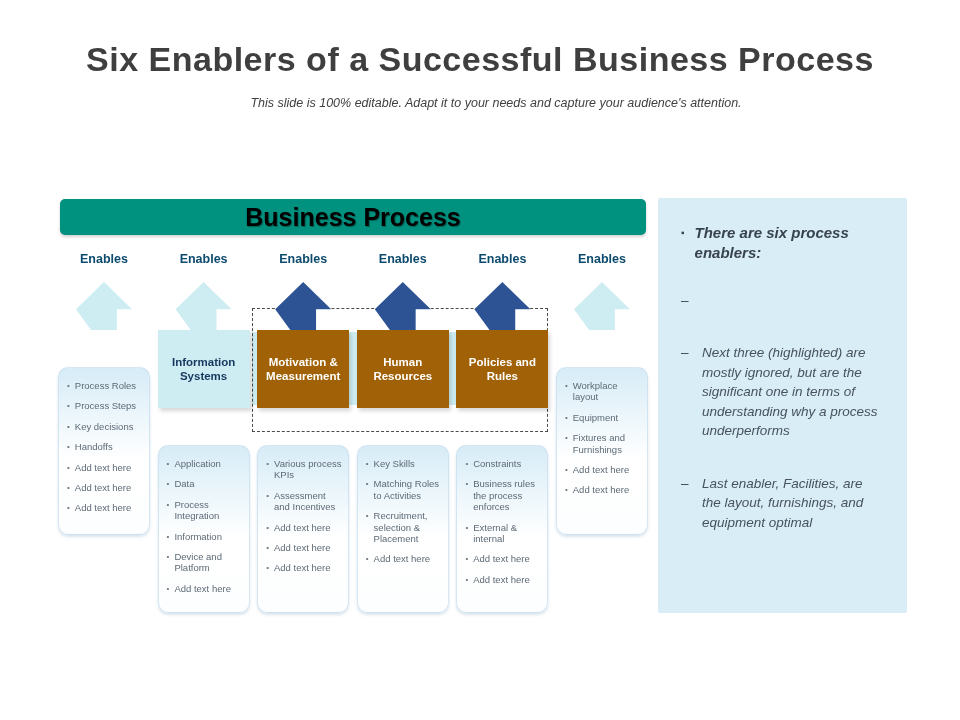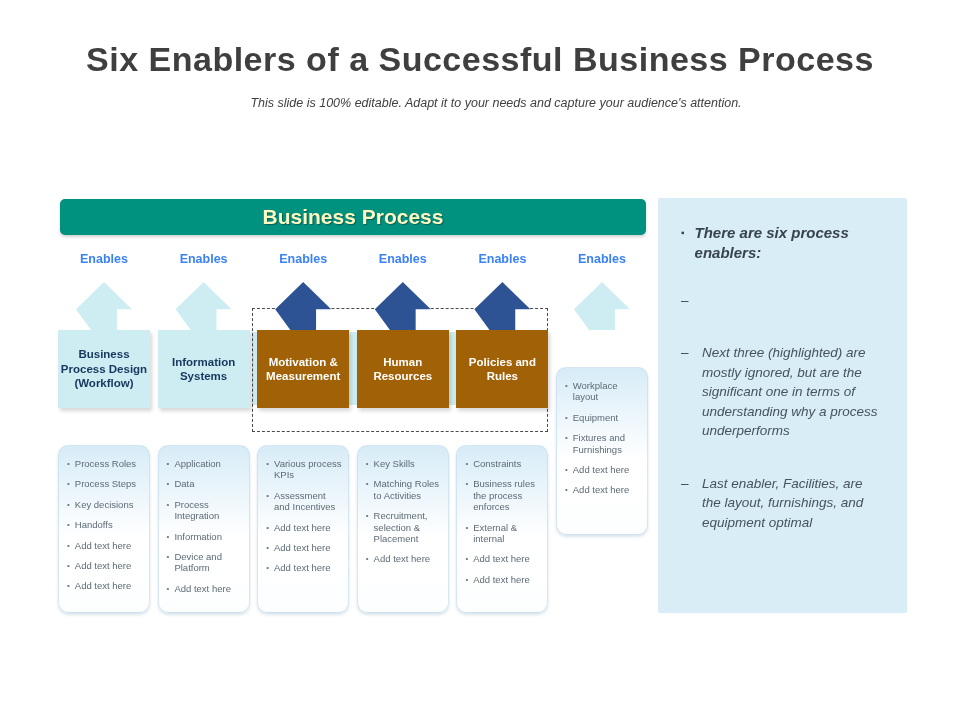--- a/index.html
+++ b/index.html
@@ -13,32 +13,32 @@
            font-size:34px; font-weight:700; color:#3f3f3f; letter-spacing:.5px; }
   .subtitle { position:absolute; top:96px; left:0; width:100%; text-align:center;
               font-size:12.5px; font-style:italic; color:#404040;padding-left:32px; }
 
   
   .diagram { position:absolute; left:58px; top:199px; width:590px; height:416px; }
 
   .banner { position:absolute; left:2px; top:0; width:586px; height:36px;
             background:#00917f; border-radius:5px; display:flex; align-items:center; justify-content:center;
             box-shadow:0 2px 3px rgba(0,0,0,.18); }
-  .banner span { color:#fef9c3; font-weight:bold; font-size:21px; text-shadow:1px 1px 1px rgba(0,0,0,.35); }
+  .banner span { color:#000000; font-weight:bold; font-size:25px; text-shadow:1px 1px 1px rgba(0,0,0,.35); }
 
   .dashed { position:absolute; left:194px; top:109px; width:296px; height:124px;
             border:1.5px dashed #4a4a4a; z-index:1; }
   .band   { position:absolute; left:194px; top:133px; width:296px; height:73px;
             background:#cdedf2; z-index:0; }
 
   .cols { position:absolute; left:0; top:53px; width:590px; z-index:2;
           display:grid; grid-template-columns:repeat(6, 92px); justify-content:space-between; }
   .col { display:flex; flex-direction:column; align-items:center; }
 
-  .enables { height:20px; font-size:12.5px; font-weight:bold; color:#3b82f6; }
+  .enables { height:20px; font-size:12.5px; font-weight:bold; color:#0c4a6e; }
 
   .arrow { width:56px; height:48px; margin-top:10px;
            clip-path:polygon(50% 0%, 100% 57%, 73% 57%, 73% 100%, 27% 100%, 0% 57%); }
   .arrow.light { background:#cdedf2; }
   .arrow.dark  { background:#2e5395; }
 
   .box { width:100%; height:78px; display:flex; align-items:center; justify-content:center;
          text-align:center; padding:3px 2px; font-weight:bold; font-size:11.5px; line-height:1.25;
          box-shadow:2px 3px 4px rgba(0,0,0,.16); }
   .box.light { background:#cdedf2; color:#17375e; }
@@ -78,23 +78,20 @@
     </div>
 
     <div class="band"></div>
     <div class="dashed"></div>
 
     <div class="cols">
 
       <div class="col">
         <div class="enables">Enables</div>
         <div class="arrow light"></div>
-        <div class="box light">
-          <span>Business Process Design (Workflow)</span>
-        </div>
         <ul class="card">
             <li>
               <span class="mk">•</span>
               <span class="tx">Process Roles</span>
             </li>
             <li>
               <span class="mk">•</span>
               <span class="tx">Process Steps</span>
             </li>
             <li>

